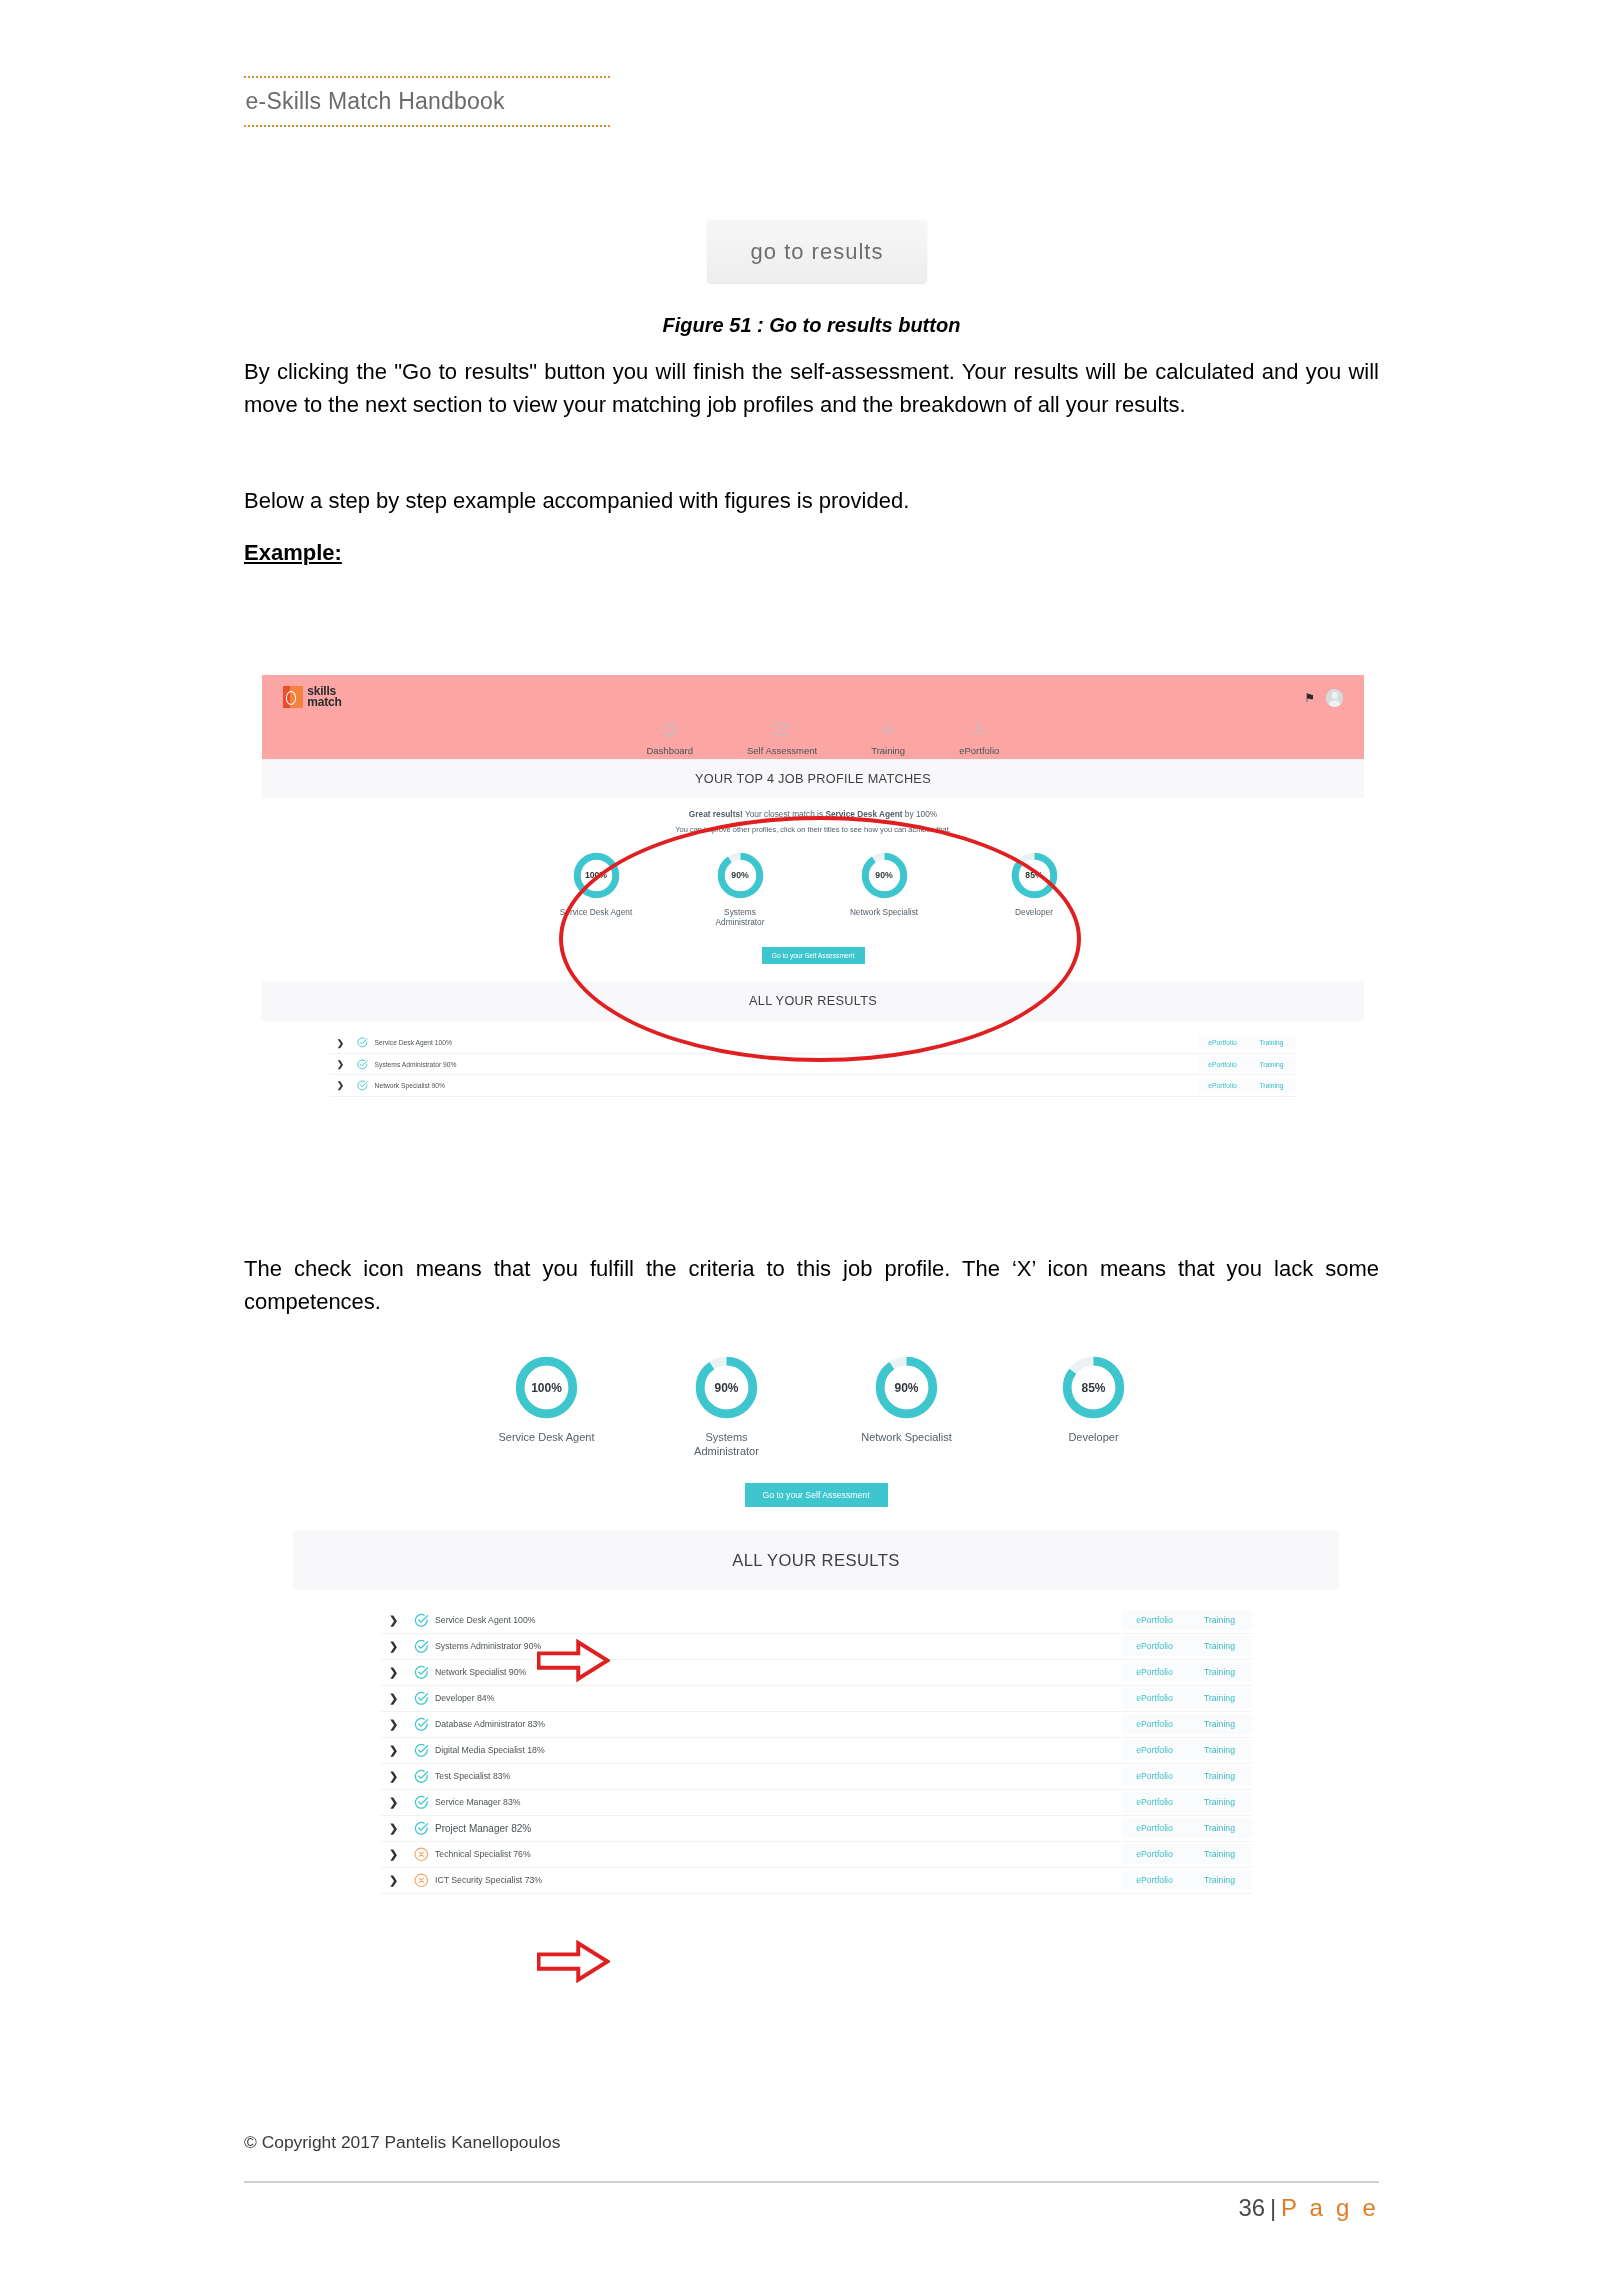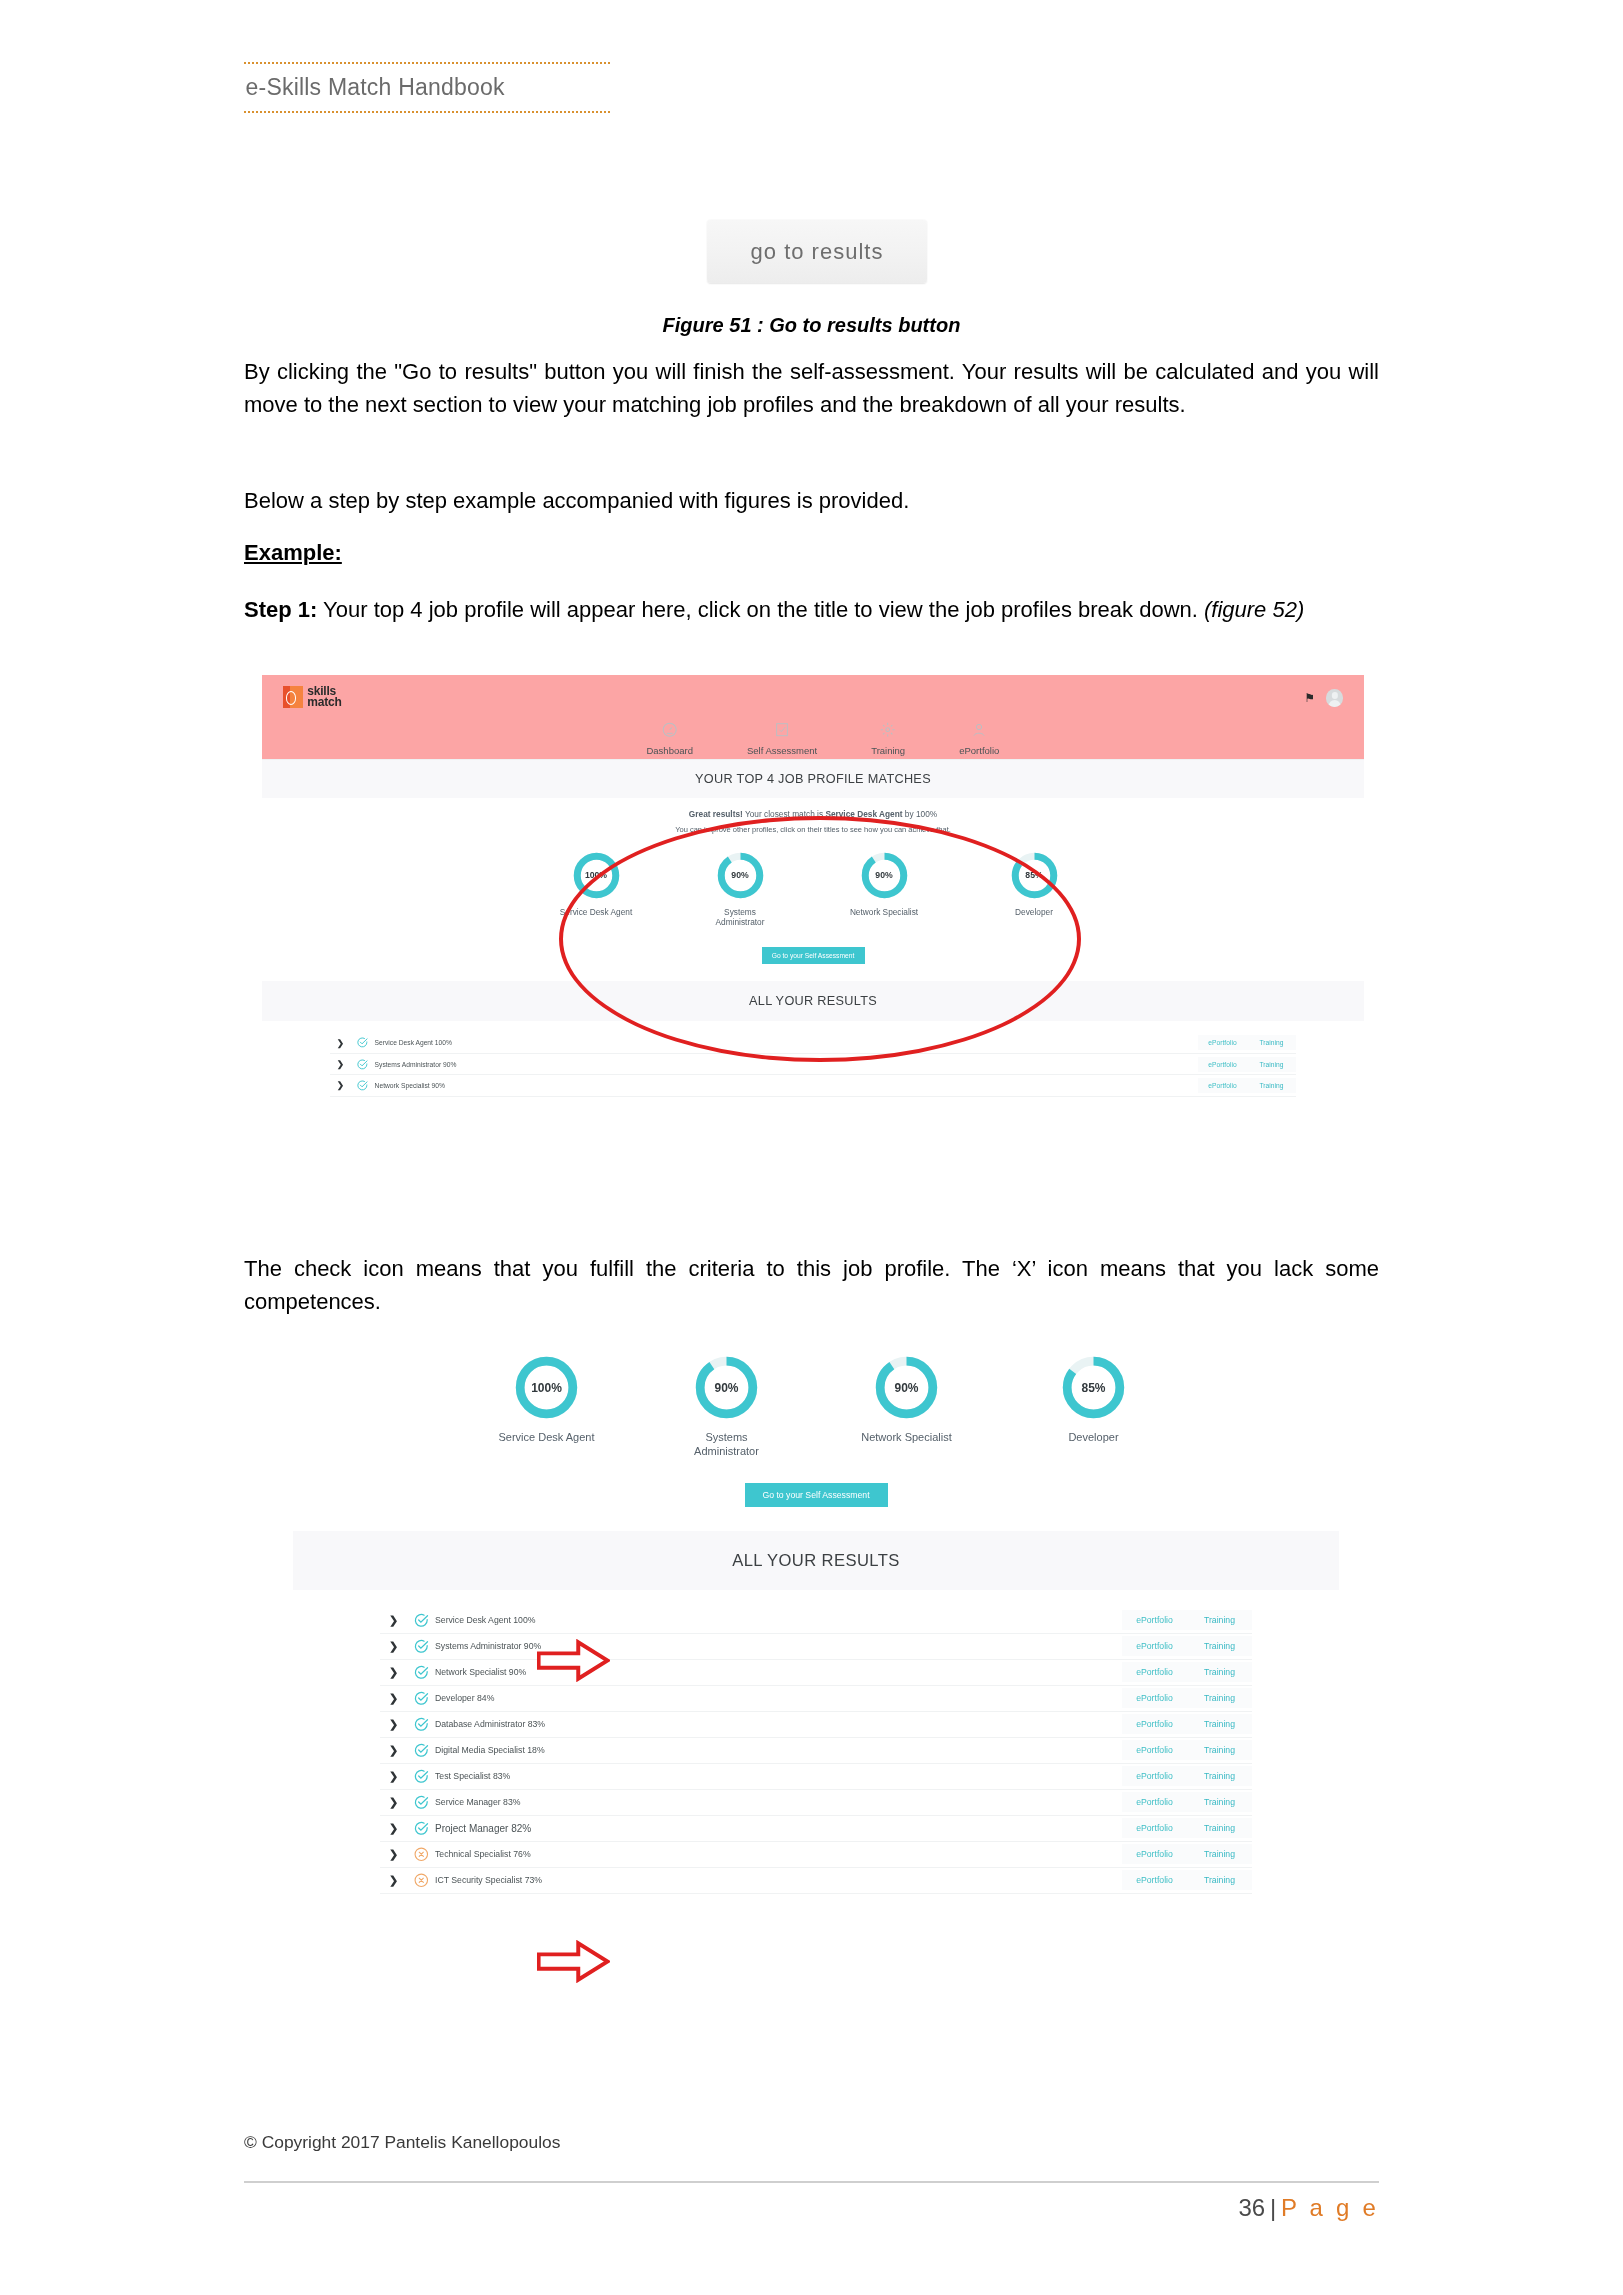--- a/index.html
+++ b/index.html
@@ -11,21 +11,21 @@
   .page {
     position: relative;
     width: 1623px; height: 2295px;
     background: #fff;
     overflow: hidden;
   }
 
   
   .doc-header {
     position: absolute;
-    left: 244px; top: 62px;
+    left: 244px; top: 76px;
     width: 366px;
   }
   .dotted-rule {
     height: 0; border-top: 2px dotted #d9912f;
     width: 100%;
   }
   .doc-header-title {
     font-size: 23px;
     color: #6b6b6b;
     letter-spacing: 0.2px;
@@ -218,25 +218,20 @@
   </div>
 
   <div class="col" style="top:484px;">
     <p class="body nojust">Below a step by step example accompanied with figures is provided.</p>
   </div>
 
   <div class="col" style="top:540px;">
     <div class="heading-underline">Example:</div>
   </div>
 
-  <div class="col" style="top:593px;">
-    <p class="body">
-      <span class="b">Step 1:</span><span> Your top 4 job profile will appear here, click on the title to view the job profiles break down.</span><span class="i"> (figure 52)</span>
-    </p>
-  </div>
 
   <div class="shot" id="shot52" style="left:262px; top:675px; width:1102px; height:403px;">
 
     <div class="appbar" style="height:85px; padding: 9.5px 20.6px 0 20.6px;">
       <div class="logo" style="margin-top:1.6px;">
         <span class="logo-mark"></span>
         <span class="logo-text">
           <span style="display:block">skills</span>
           <span style="display:block">match</span>
         </span>

